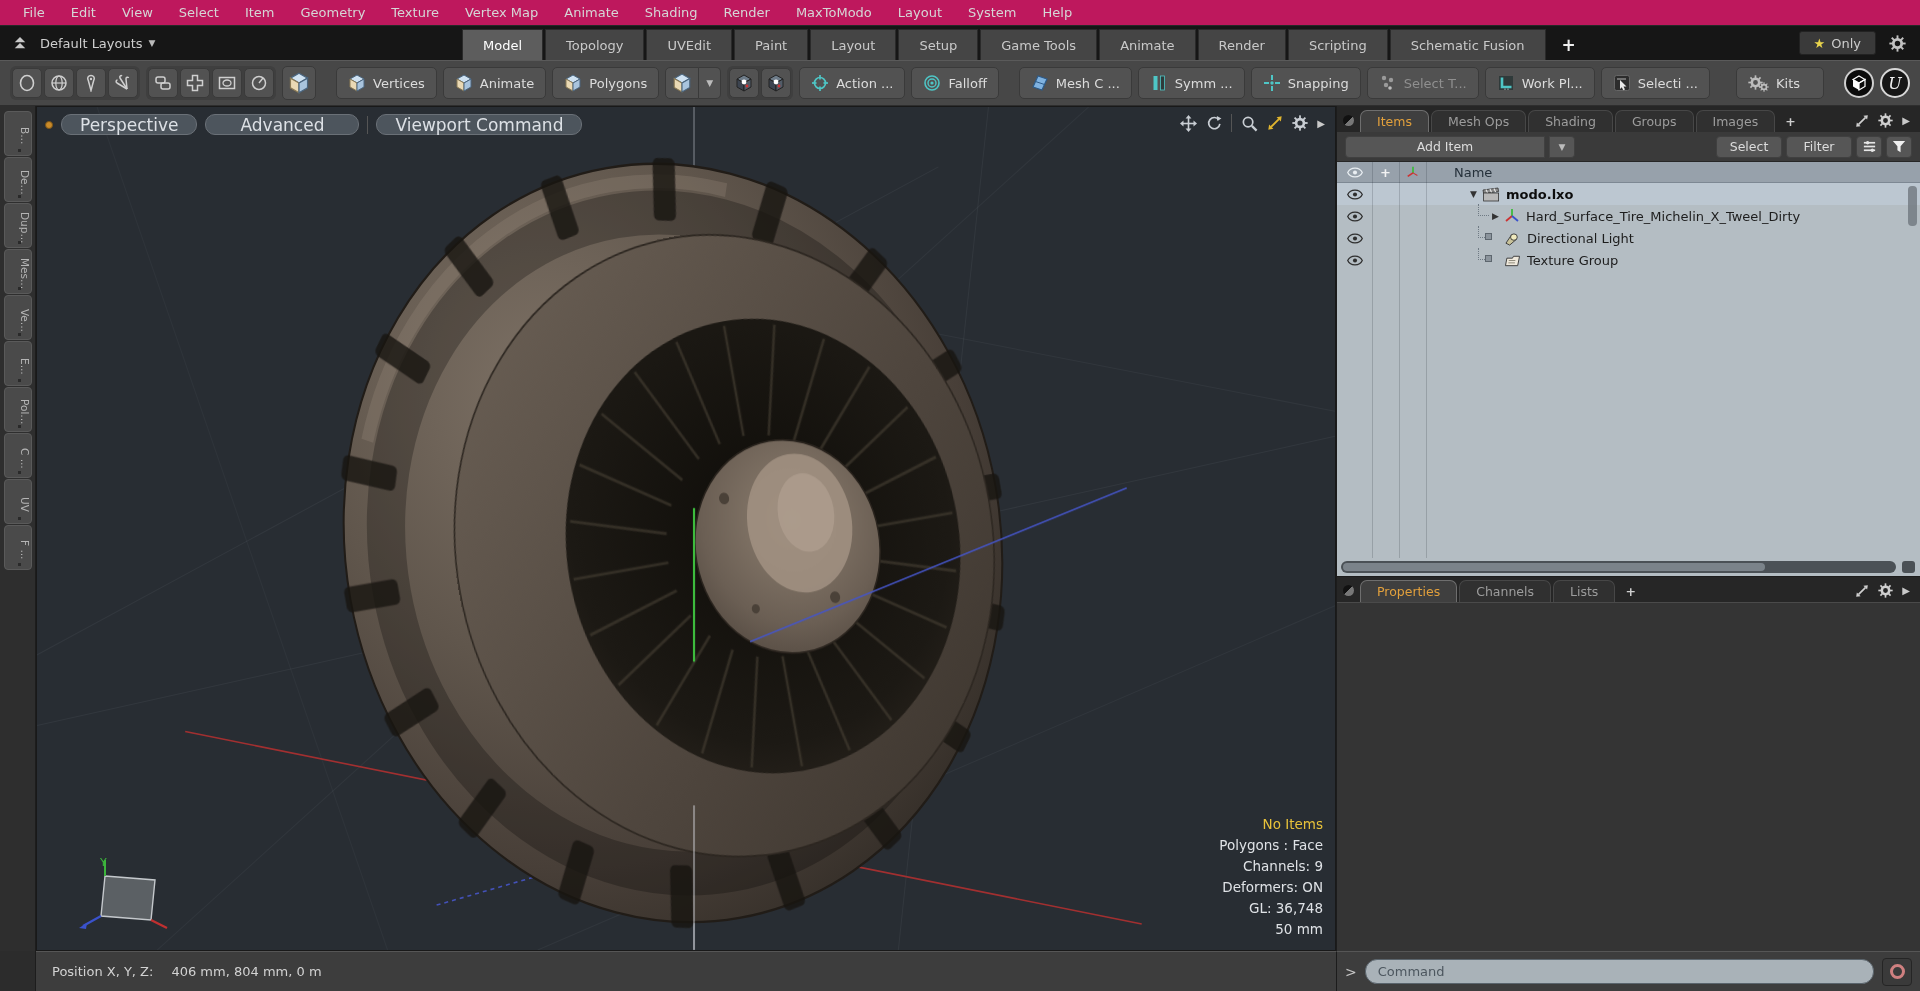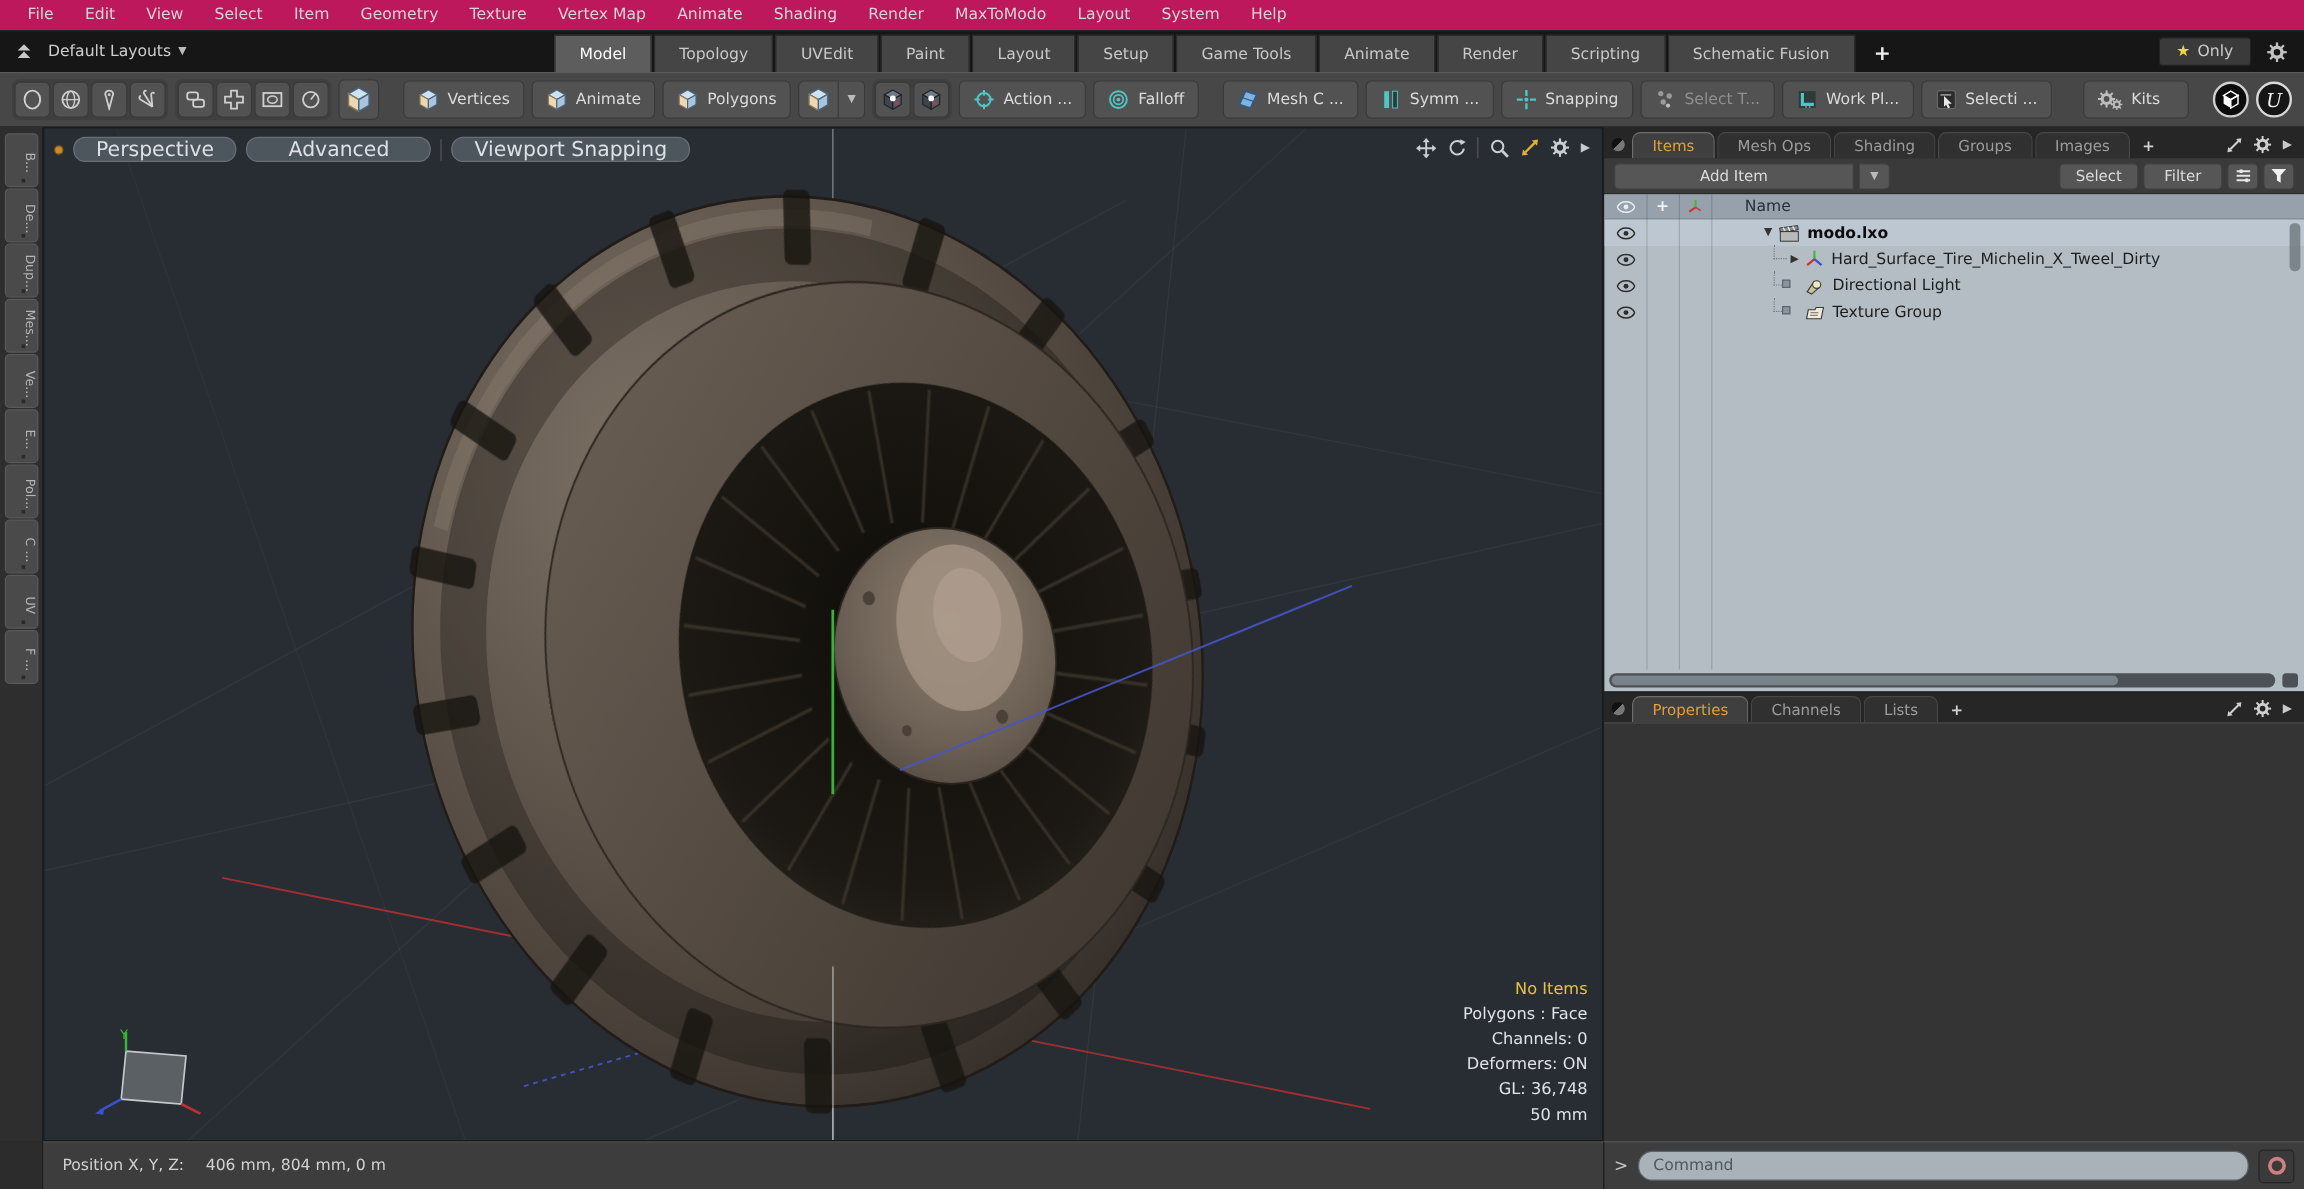--- a/index.html
+++ b/index.html
@@ -698,21 +698,21 @@
         <line x1="712" y1="536" x2="1088" y2="382" stroke="#4656c8" stroke-width="1.6" opacity="0.95"></line>
 
         <line x1="656" y1="700" x2="656" y2="845" stroke="#e2e6ec" stroke-width="1.4" opacity="0.6"></line>
       </svg>
 
       <div class="vp-topleft">
         <span class="amber-dot"></span>
         <span class="vp-pill">Perspective</span>
         <span class="vp-pill" style="padding:0 34px">Advanced</span>
         <span class="vp-div"></span>
-        <span class="vp-pill">Viewport Snapping</span>
+        <span class="vp-pill">Viewport Command</span>
       </div>
       <div class="vp-topright">
         <span class="icon-btn">
             <svg class="ic" width="17" height="17">
               <use href="#i-move"></use>
             </svg>
           </span>
         <span class="icon-btn">
             <svg class="ic" width="16" height="16">
               <use href="#i-rotate"></use>
@@ -733,21 +733,21 @@
             <svg class="ic" width="16" height="16">
               <use href="#i-gear"></use>
             </svg>
           </span>
         <span class="tri">▶</span>
       </div>
 
       <div class="vp-stats">
         <div class="hl">No Items</div>
         <div>Polygons : Face</div>
-        <div>Channels: 0</div>
+        <div>Channels: 9</div>
         <div>Deformers: ON</div>
         <div>GL: 36,748</div>
         <div>50 mm</div>
       </div>
 
       <svg class="gizmo" width="96" height="84">
         <polygon points="28,22 78,26 74,66 24,62" fill="#6c7176" fill-opacity="0.75" stroke="#c4c8cc" stroke-width="1.4"></polygon>
         <line x1="28" y1="22" x2="28" y2="6" stroke="#3cb43c" stroke-width="2"></line>
         <text x="23" y="12" fill="#3cb43c" font-size="11">Y</text>
         <line x1="24" y1="62" x2="6" y2="72" stroke="#3a52cc" stroke-width="2.2"></line>

